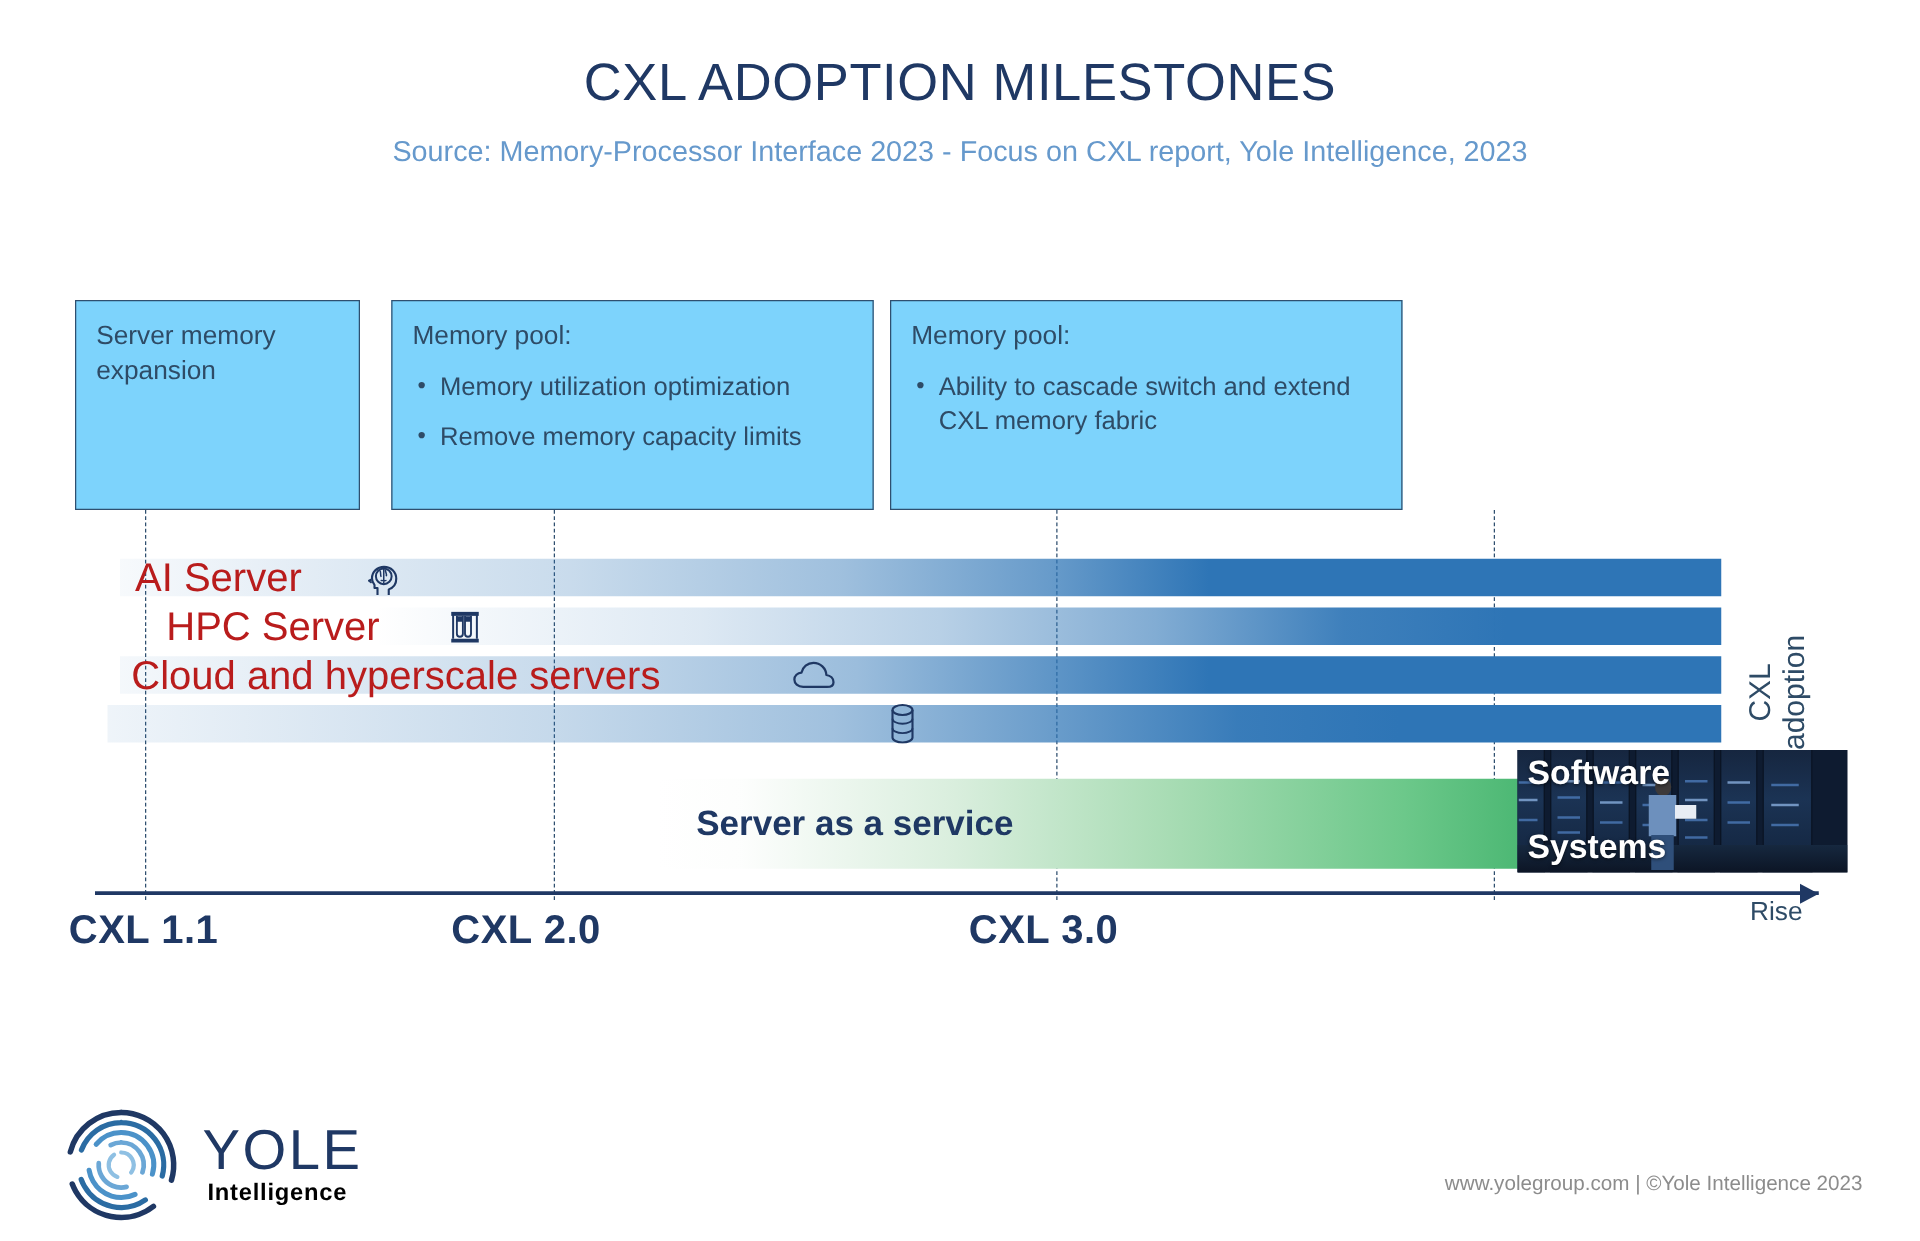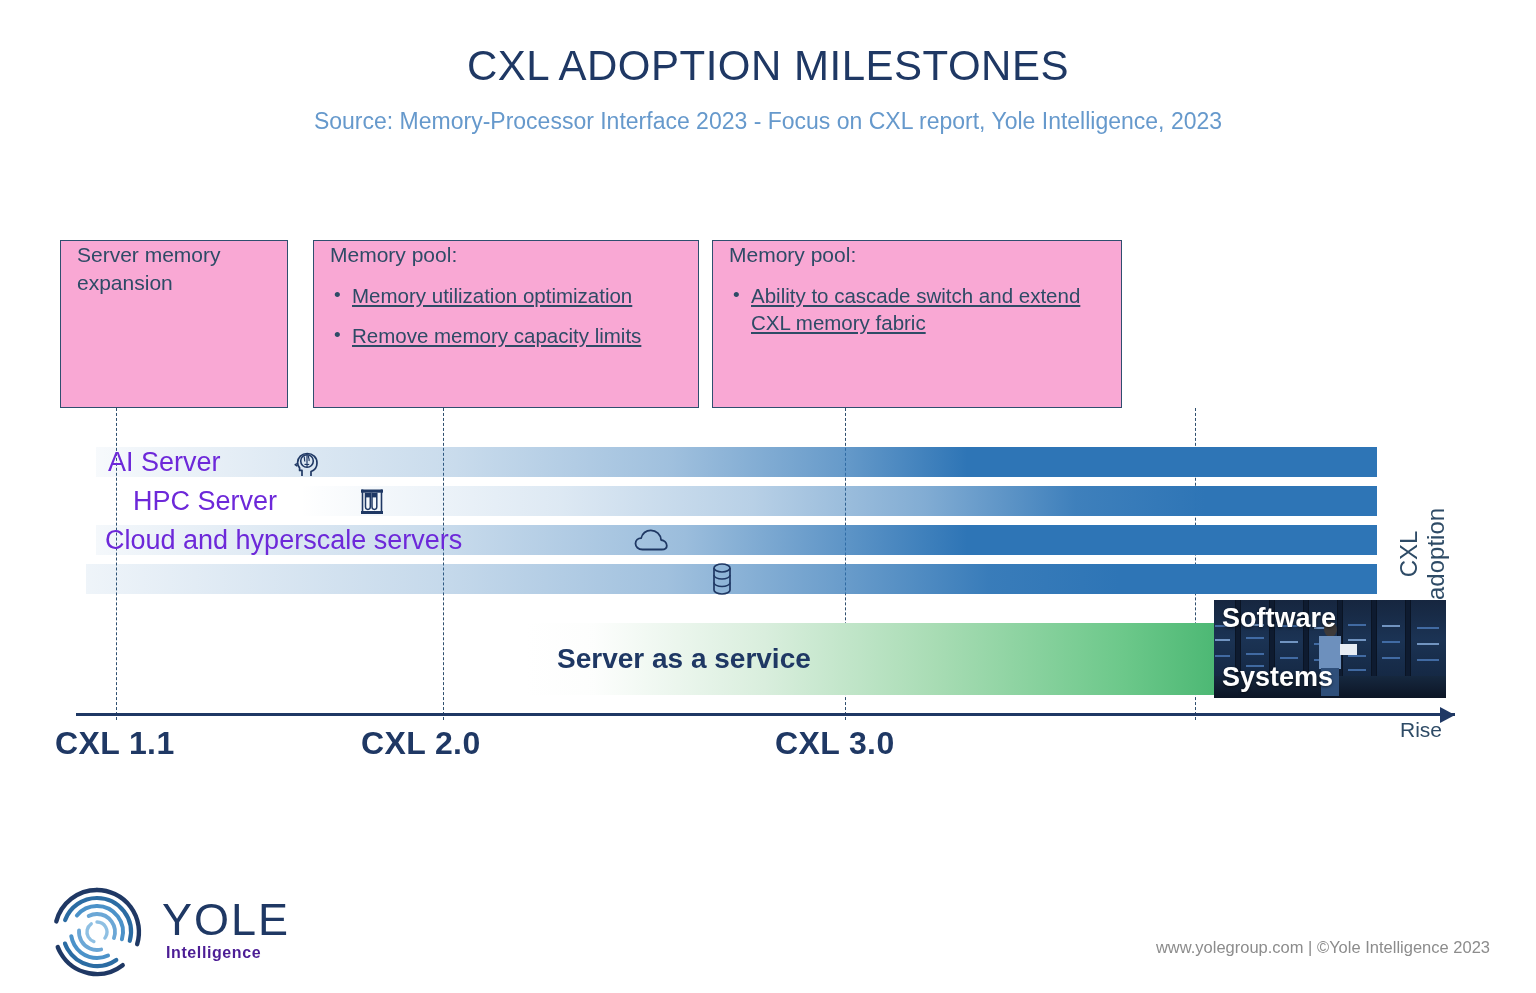--- a/index.html
+++ b/index.html
@@ -22,51 +22,51 @@
     position: absolute; left: 0; top: 108px; width: 1536px;
     text-align: center;
     font-size: 23px; font-weight: 400;
     color: #6699cc;
   }
 
   
   .box {
     position: absolute;
     border: 1.5px solid #2f4f6f;
-    background: #f9a8d4;
-    padding: 0 16px 8px 16px;
+    background: #7dd3fc;
+    padding: 14px 16px 8px 16px;
     color: #2e4b66;
   }
   .box-head {
     font-size: 21px; line-height: 1.32; color: #2e4b66;
     white-space: pre-line;
   }
   .box ul { list-style: none; margin-top: 2px; }
   .box li {
     font-size: 20.5px; line-height: 1.33; color: #2e4b66;
-    padding-left: 22px; position: relative; margin-top: 13px; text-decoration: underline;
+    padding-left: 22px; position: relative; margin-top: 13px;
   }
   .box li::before {
     content: "\2022"; position: absolute; left: 4px; top: 0;
     font-size: 19px; color: #2e4b66;
   }
 
   
   .vline {
     position: absolute; width: 0;
     border-left: 1.6px dashed #2f4f6f;
   }
 
   
   .bar {
     position: absolute; height: 30px;
   }
   .bar-label {
     position: absolute;
-    font-size: 27px; color: #6d28d9; white-space: nowrap;
+    font-size: 32px; color: #b91c1c; white-space: nowrap;
     line-height: 30px;
   }
   .bar-icon {
     position: absolute; line-height: 0;
   }
 
   
   .adoption-label {
     position: absolute;
     transform: rotate(-90deg);
@@ -154,21 +154,21 @@
 
   
   .logo-wrap { position: absolute; left: 44px; top: 884px; width: 260px; height: 96px; }
   .logo-text {
     position: absolute; left: 118px; top: 10px;
     font-size: 45px; font-weight: normal; color: #1f3864;
     letter-spacing: 2px;
   }
   .logo-sub {
     position: absolute; left: 122px; top: 60px;
-    font-size: 16px; font-weight: bold; color: #4c1d95;
+    font-size: 19px; font-weight: bold; color: #000000;
     letter-spacing: 0.6px;
   }
   .footer-text {
     position: absolute; right: 46px; top: 938px;
     font-size: 16.5px; color: #8c8c8c;
   }
 </style>
 </head>
 <body>
 
@@ -250,21 +250,21 @@
   </div>
 
   <div class="adoption-label" style="left:1396px; top:600px;">
     <span>CXL</span><br>
     <span>adoption</span>
   </div>
 
   <div class="maas" style="left:525px; top:623px; width:855px;"></div>
   <div class="maas-text" style="left:557px; top:623px;">Server as a service</div>
 
-  <div class="photo" style="left:1214px; top:600px; width:232px; height:98px;text-align:center;">
+  <div class="photo" style="left:1214px; top:600px; width:264px; height:98px;text-align:center;">
     <div class="rack" style="left:-4px; width:26px;">
       <div class="rackled" style="left:4px; width:15px; top:26%;"></div>
       <div class="rackled b" style="left:4px; width:15px; top:40%;"></div>
       <div class="rackled" style="left:4px; width:15px; top:56%;"></div>
     </div>
     <div class="rack" style="left:26px; width:30px;">
       <div class="rackled b" style="left:5px; width:18px; top:24%;"></div>
       <div class="rackled" style="left:5px; width:18px; top:38%;"></div>
       <div class="rackled" style="left:5px; width:18px; top:54%;"></div>
       <div class="rackled" style="left:5px; width:18px; top:66%;"></div>

